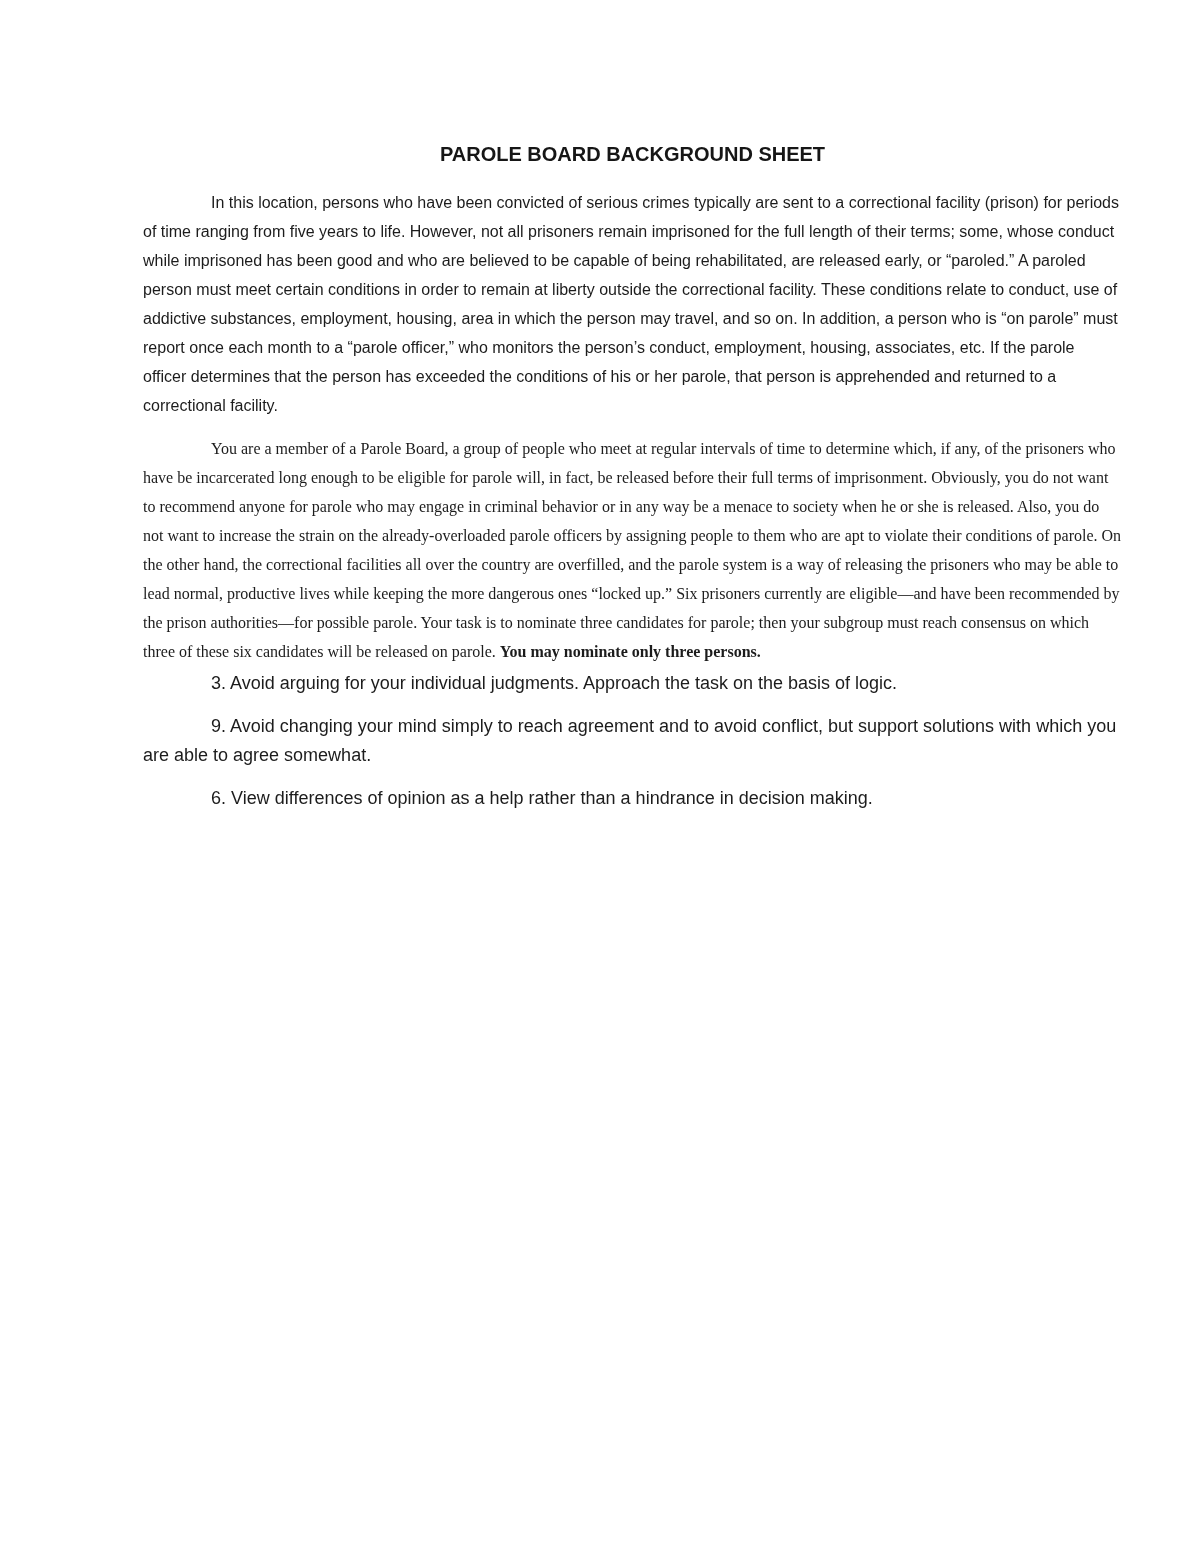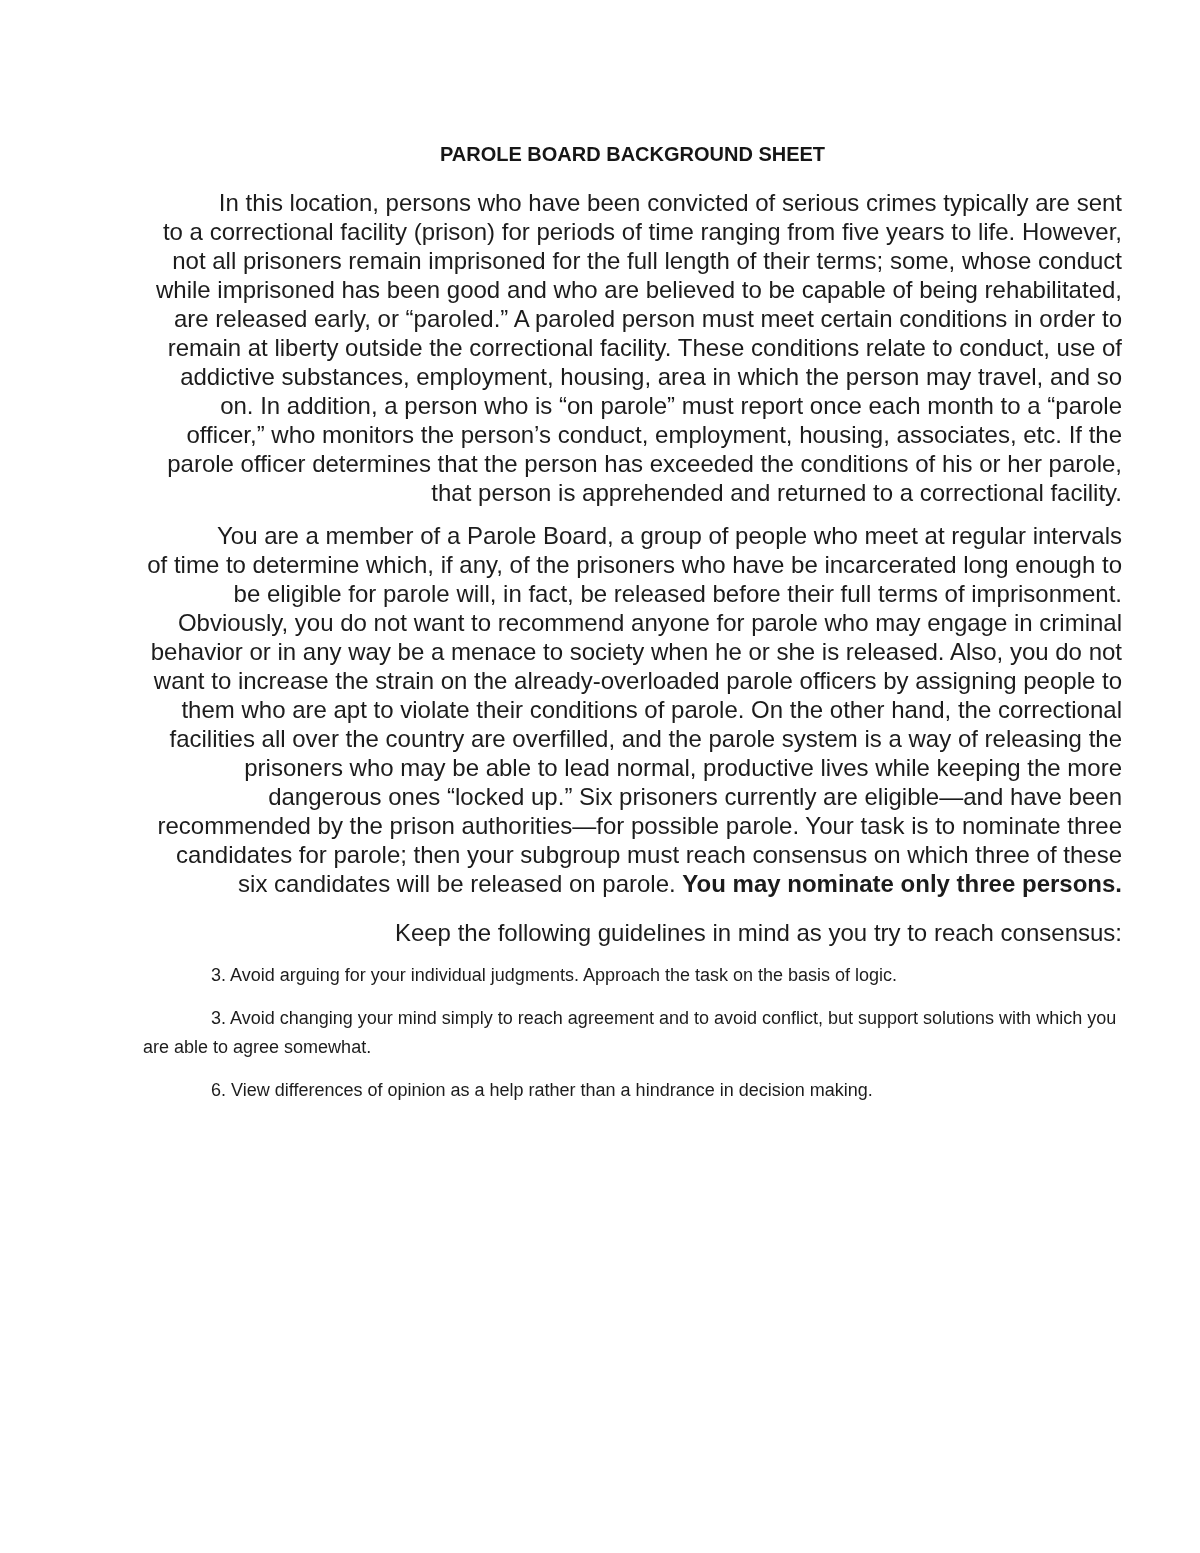--- a/index.html
+++ b/index.html
@@ -23,28 +23,29 @@
   }
   .doc-title {
     text-align: center;
     font-weight: 700;
     font-size: 20px;
     line-height: 24px;
     margin: 0 0 22px 0;
     color: #161616;
   }
   .body-par {
-    font-size: 24px;
+    font-size: 16px;
     line-height: 29px;
-    text-align: right;
+    text-align: left;
     text-indent: 68px;
     margin: 0 0 14px 0;
   }
   .body-par.no-bottom {
-    margin-bottom: 20px;
+    margin-bottom: 3px;
+    font-family: Liberation Serif, serif;
   }
   .bold-tail {
     font-weight: 700;
   }
   .guideline {
     font-size: 18px;
     line-height: 29px;
     text-align: left;
     text-indent: 68px;
     margin: 0 0 14px 0;
@@ -54,22 +55,21 @@
 <body>
 
 <div class="page">
 
   <h1 class="doc-title">PAROLE BOARD BACKGROUND SHEET</h1>
 
   <p class="body-par">In this location, persons who have been convicted of serious crimes typically are sent to a correctional facility (prison) for periods of time ranging from five years to life. However, not all prisoners remain imprisoned for the full length of their terms; some, whose conduct while imprisoned has been good and who are believed to be capable of being rehabilitated, are released early, or “paroled.” A paroled person must meet certain conditions in order to remain at liberty outside the correctional facility. These conditions relate to conduct, use of addictive substances, employment, housing, area in which the person may travel, and so on. In addition, a person who is “on parole” must report once each month to a “parole officer,” who monitors the person’s conduct, employment, housing, associates, etc. If the parole officer determines that the person has exceeded the conditions of his or her parole, that person is apprehended and returned to a correctional facility.</p>
 
   <p class="body-par no-bottom"><span>You are a member of a Parole Board, a group of people who meet at regular intervals of time to determine which, if any, of the prisoners who have be incarcerated long enough to be eligible for parole will, in fact, be released before their full terms of imprisonment. Obviously, you do not want to recommend anyone for parole who may engage in criminal behavior or in any way be a menace to society when he or she is released. Also, you do not want to increase the strain on the already-overloaded parole officers by assigning people to them who are apt to violate their conditions of parole. On the other hand, the correctional facilities all over the country are overfilled, and the parole system is a way of releasing the prisoners who may be able to lead normal, productive lives while keeping the more dangerous ones “locked up.” Six prisoners currently are eligible—and have been recommended by the prison authorities—for possible parole. Your task is to nominate three candidates for parole; then your subgroup must reach consensus on which three of these six candidates will be released on parole. </span><span class="bold-tail">You may nominate only three persons.</span></p>
 
-  <p class="body-par">Keep the following guidelines in mind as you try to reach consensus:</p>
 
   <p class="guideline">3. Avoid arguing for your individual judgments. Approach the task on the basis of logic.</p>
 
-  <p class="guideline">3. Avoid changing your mind simply to reach agreement and to avoid conflict, but support solutions with which you are able to agree somewhat.</p>
+  <p class="guideline">9. Avoid changing your mind simply to reach agreement and to avoid conflict, but support solutions with which you are able to agree somewhat.</p>
 
 
   <p class="guideline">6. View differences of opinion as a help rather than a hindrance in decision making.</p>
 
 </div>
 
 </body></html>

